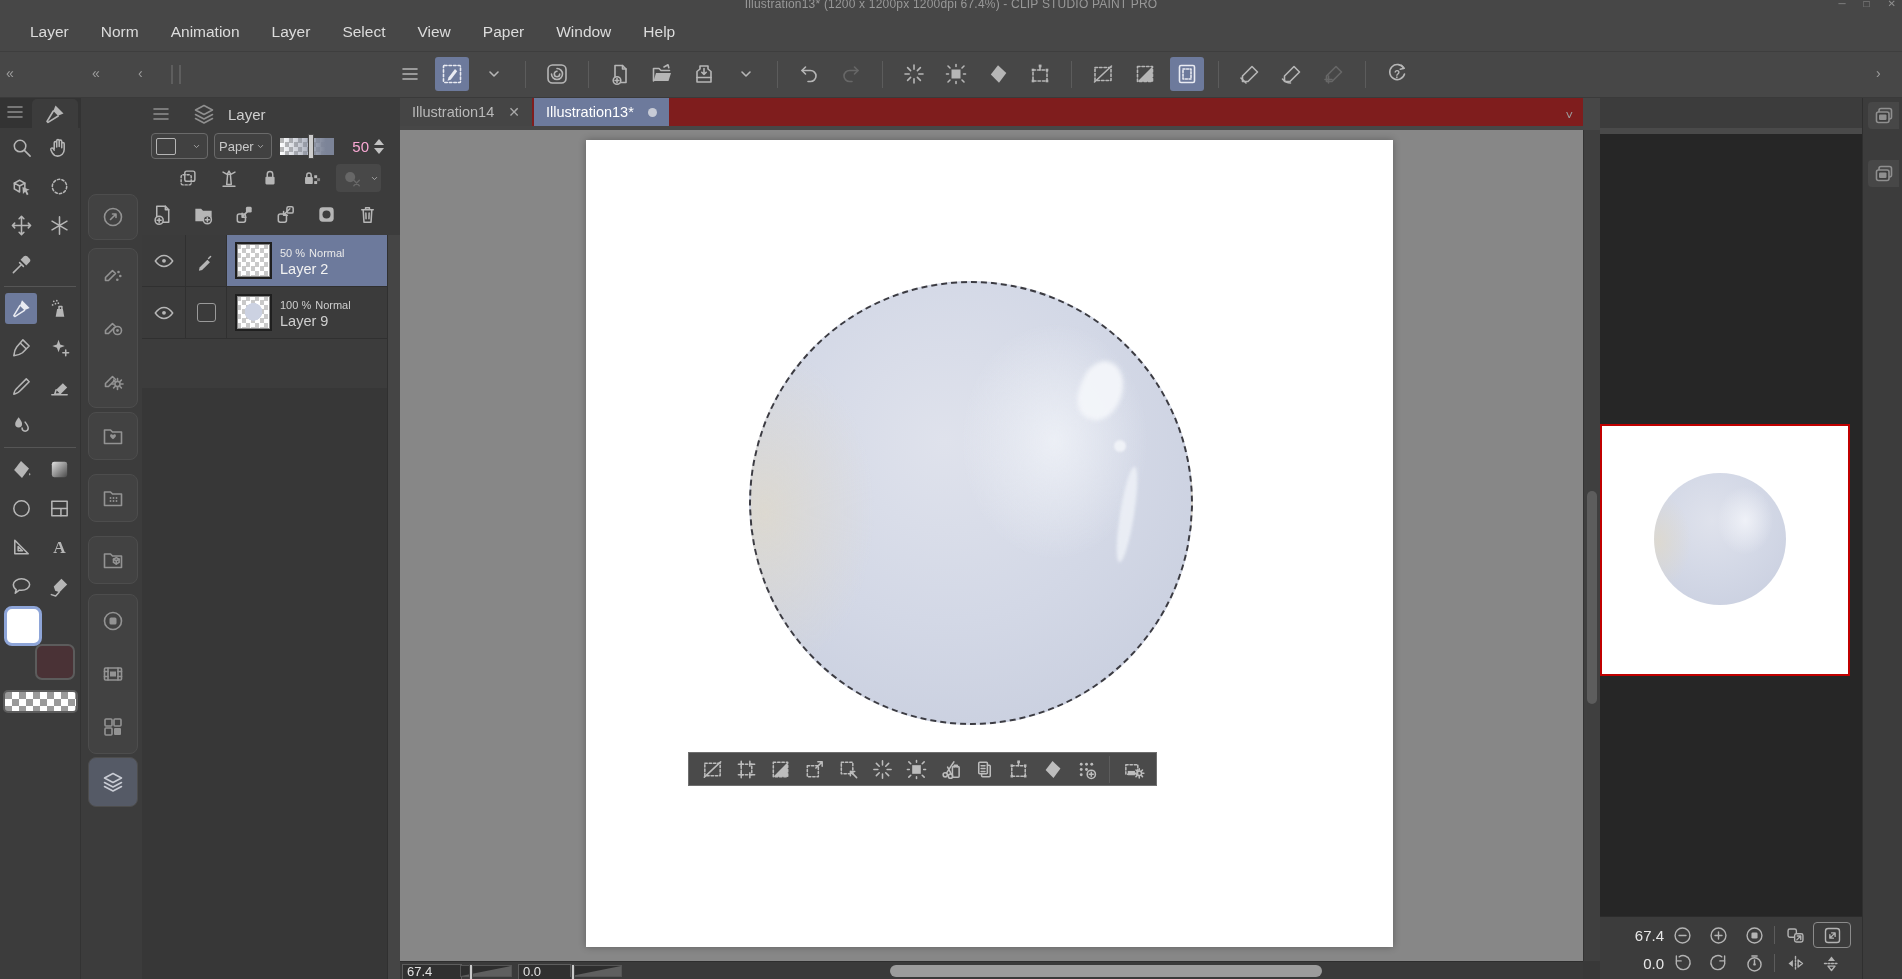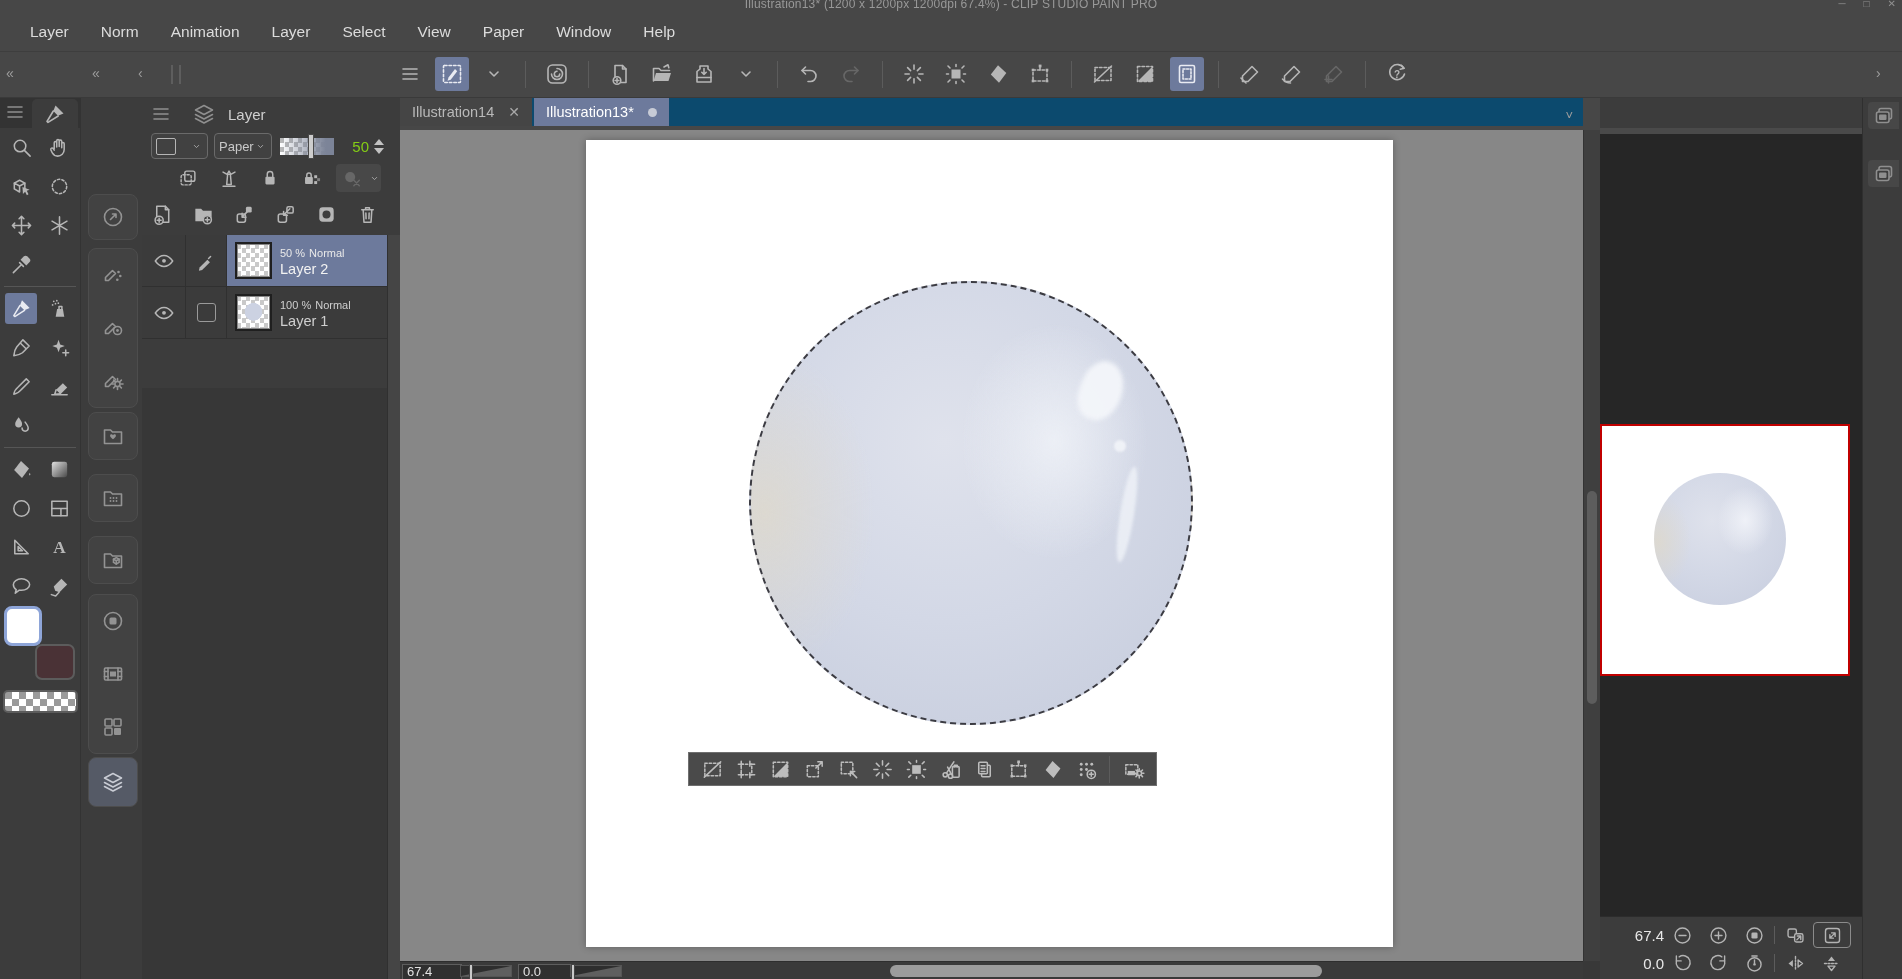--- a/index.html
+++ b/index.html
@@ -16,21 +16,21 @@
   .collapse-glyph{position:absolute;top:13px;font-size:14px;color:#9d9d9d;}
   .grip{position:absolute;left:171px;top:13px;width:6px;height:19px;border-left:2px solid #5e5e5e;border-right:2px solid #5e5e5e;}
   #cmd-icons{position:absolute;left:393px;top:5px;display:flex;align-items:center;gap:8px;}
   .icn{display:flex;align-items:center;justify-content:center;width:34px;height:34px;color:#b6b6b6;border-radius:3px;}
   .icn svg{width:24px;height:24px;}
   .icn.active{background:#6d7a9c;color:#e9ebf2;}
   .icn.disabled{color:#676767;}
   .icn.dim{color:#8f8f8f;}
   .vdiv{width:1px;height:27px;background:#5c5c5c;margin:0 6px;}
   
-  .tabbar{left:397px;top:98px;width:1186px;height:28px;background:#0c4a6e;display:flex;align-items:center;}
+  .tabbar{left:397px;top:98px;width:1186px;height:28px;background:#7f1d1d;display:flex;align-items:center;}
   .doc-tab{height:28px;display:flex;align-items:center;padding:0 12px;gap:14px;font-size:14.5px;margin-right:2px;}
   .doc-tab.inactive{background:#454545;color:#b9b9b9;}
   .doc-tab.active{background:#6d7a9c;color:#fff;}
   .tab-close{font-size:14px;color:#a9a9a9;}
   .tab-dot{width:9px;height:9px;border-radius:50%;background:#c7cbd6;}
   .tab-chevron{position:absolute;right:10px;top:10px;color:#9d9d9d;font-size:13px;}
   
   .left-tools{left:0;top:98px;width:80px;height:881px;background:#3c3c3c;}
   .lt-head{position:absolute;left:0;top:0;width:80px;height:30px;background:#333;}
   .lt-tab{position:absolute;left:32px;top:1px;width:46px;height:29px;background:#3c3c3c;border-radius:5px 5px 0 0;display:flex;align-items:center;justify-content:center;}
@@ -55,21 +55,21 @@
   .lp-controls{position:absolute;left:0;top:32px;width:258px;height:32px;display:flex;align-items:center;}
   .drop{height:26px;border:1px solid #6a6a6a;border-radius:4px;background:#414141;display:flex;align-items:center;justify-content:space-between;padding:0 4px;box-sizing:border-box;}
   .color-drop{width:57px;margin-left:9px;}
   .color-drop .sq{width:18px;height:15px;border:1.5px solid #b5b5b5;border-radius:2px;}
   .blend-drop{width:58px;margin-left:6px;font-size:13px;color:#c9c9c9;}
   .chev-sm{color:#b0b0b0;}
   .chev-sm svg{width:13px;height:13px;}
   .op-slider{position:relative;width:54px;height:17px;margin-left:8px;background:repeating-conic-gradient(#fff 0 25%,#b9b9b9 0 50%) 0 0/9px 9px;overflow:visible;}
   .op-slider .fill{position:absolute;inset:0;background:linear-gradient(to right,rgba(124,132,152,0),rgba(124,132,152,1) 85%);}
   .op-slider .handle{position:absolute;left:52%;top:-4px;width:6px;height:25px;background:#cdcdcd;border:1px solid #4a4a4a;box-sizing:border-box;}
-  .op-val{font-size:15px;color:#84cc16;margin-left:11px;width:24px;text-align:right;}
+  .op-val{font-size:15px;color:#f9a8d4;margin-left:11px;width:24px;text-align:right;}
   .spinner{display:flex;flex-direction:column;gap:3px;margin-left:5px;}
   .spinner i{display:block;width:0;height:0;border-left:5px solid transparent;border-right:5px solid transparent;}
   .spin-up{border-bottom:6px solid #c2c2c2;}
   .spin-down{border-top:6px solid #c2c2c2;}
   .lp-row1{position:absolute;left:30px;top:64px;width:220px;height:32px;display:flex;align-items:center;gap:9px;}
   .lp-row1 .icn{width:32px;height:28px;}
   .lp-row1 .icn svg{width:22px;height:22px;}
   .mask-group{display:flex;align-items:center;background:#484848;border-radius:4px;}
   .lp-row2{position:absolute;left:4px;top:98px;width:250px;height:36px;display:flex;align-items:center;gap:9px;}
   .lp-row2 .icn{width:32px;height:30px;}
@@ -783,21 +783,21 @@
         <span class="cell-edit">
             <span class="checkbox"></span>
           </span>
         <span class="row-content">
           <span class="thumb art"></span>
           <span class="lyr-text">
             <span class="lyr-line1">
                 <span>100 %</span>
                 <span>Normal</span>
               </span>
-            <span class="lyr-line2">Layer 1</span>
+            <span class="lyr-line2">Layer 9</span>
           </span>
         </span>
       </div>
 
 
     </div>
     <div class="lp-scroll"></div>
   </div>
 
   <div class="abs doc-area">

